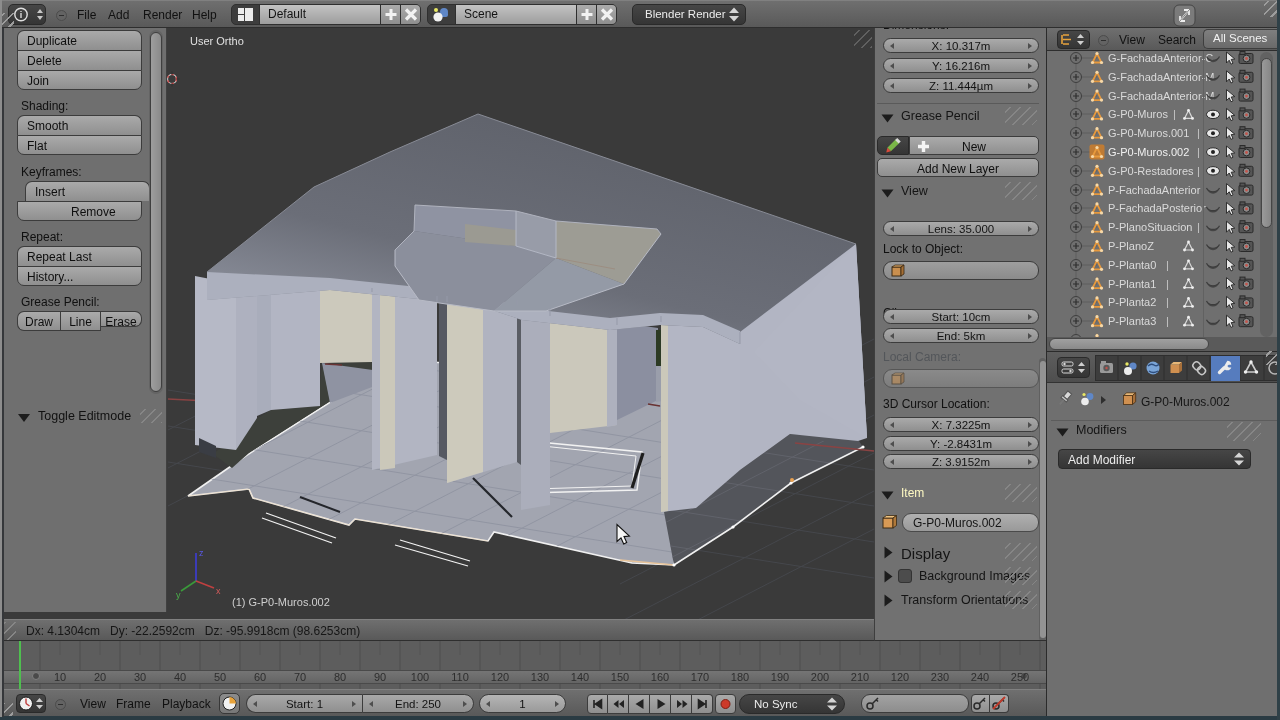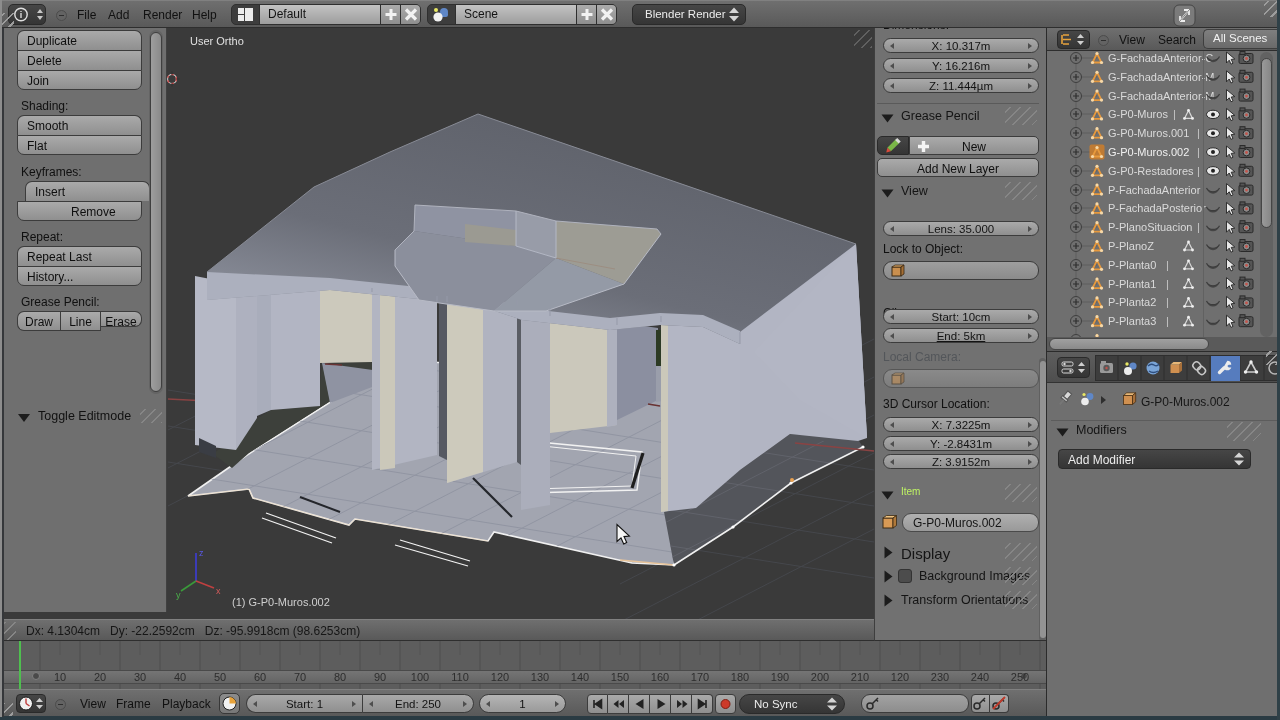--- a/index.html
+++ b/index.html
@@ -382,21 +382,21 @@
           <path d="M2 3 l3-2 h9 l-3 2 z" fill="#e0aa66" stroke="#3a2a14" stroke-width="0.8"></path>
           <path d="M11 12 l3 -2 v-9 l-3 2 z" fill="#a56f35" stroke="#3a2a14" stroke-width="0.8"></path>
         </svg>
   </div>
   <div class="abs lbl" style="left:8px;top:278px;">Clip:</div>
   <div class="abs num btn pill" style="left:8px;top:281px;width:156px;height:15px;">
         <span>Start: 10cm</span>
         <i class="la"></i>
         <i class="ra"></i>
       </div>
-  <div class="abs num btn pill" style="left:8px;top:300px;width:156px;height:15px;text-decoration:underline;">
+  <div class="abs num btn pill" style="left:8px;top:300px;width:156px;height:15px;">
         <span>End: 5km</span>
         <i class="la"></i>
         <i class="ra"></i>
       </div>
   <div class="abs lbl" style="left:8px;top:322px;color:#53565a;">Local Camera:</div>
   <div class="abs" style="left:8px;top:341px;width:156px;height:19px;border-radius:9px;background:linear-gradient(#8a8a8a,#7d7d7d);border:1px solid #565656;">
     <svg width="16" height="15" style="position:absolute;left:6px;top:2px;opacity:0.55;">
           <rect x="2" y="3" width="9" height="9" fill="#c98f4e" stroke="#3a2a14" stroke-width="1"></rect>
           <path d="M2 3 l3-2 h9 l-3 2 z" fill="#e0aa66" stroke="#3a2a14" stroke-width="0.8"></path>
           <path d="M11 12 l3 -2 v-9 l-3 2 z" fill="#a56f35" stroke="#3a2a14" stroke-width="0.8"></path>
@@ -414,21 +414,21 @@
         <i class="ra"></i>
       </div>
   <div class="abs num btn pill" style="left:8px;top:426px;width:156px;height:15px;">
         <span>Z: 3.9152m</span>
         <i class="la"></i>
         <i class="ra"></i>
       </div>
   <svg width="13" height="10" style="position:absolute;left:6px;top:462px;">
         <path d="M0.5 1.5 h12 l-6 8 z" fill="#1c1c1c"></path>
       </svg>
-  <div class="abs" style="left:26px;top:458px;font-size:10px;color:#bef264;">Item</div>
+  <div class="abs" style="left:26px;top:458px;font-size:12px;color:#fef9c3;">Item</div>
   <div class="abs grip" style="left:130px;top:456px;width:32px;height:18px;"></div>
   <svg width="18" height="17" style="position:absolute;left:5px;top:486px;">
         <rect x="3" y="4" width="10" height="10" fill="#d89a55" stroke="#3a2a14" stroke-width="1"></rect>
         <path d="M3 4 l3.5-2.5 h10 l-3.5 2.5 z" fill="#eec27f" stroke="#3a2a14" stroke-width="0.8"></path>
         <path d="M13 14 l3.5 -2.5 v-10 l-3.5 2.5 z" fill="#b0793a" stroke="#3a2a14" stroke-width="0.8"></path>
       </svg>
   <div class="abs" style="left:27px;top:485px;width:137px;height:19px;border-radius:9px;background:linear-gradient(#b0b0b0,#999999);border:1px solid #4a4a4a;">
     <div style="padding:2px 0 0 10px;font-size:12px;color:#141414;">G-P0-Muros.002</div>
   </div>
   <svg width="10" height="13" style="position:absolute;left:8px;top:518px;">

